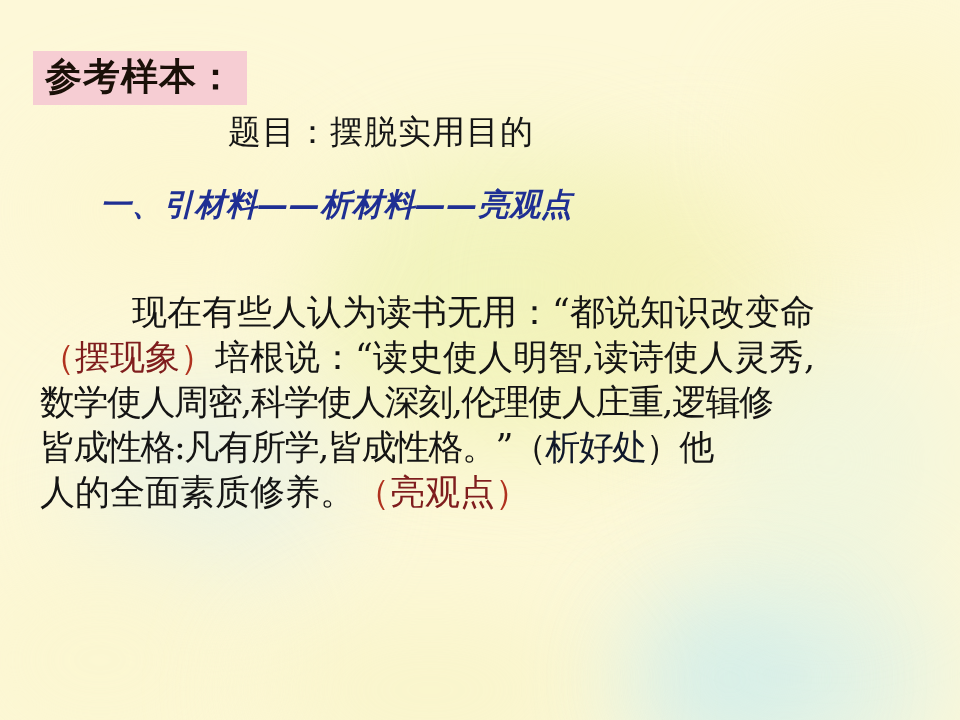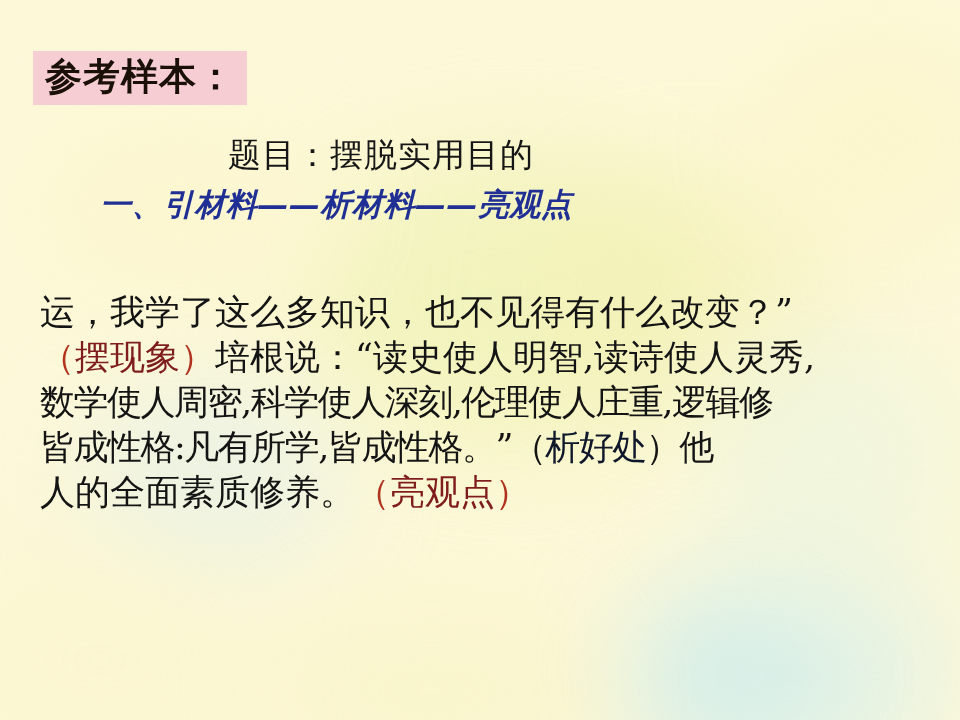--- a/index.html
+++ b/index.html
@@ -59,21 +59,21 @@
     line-height: 1.18;
     color: #1a1008;
     letter-spacing: 1px;
     white-space: nowrap;
   }
 
   
   .subject-line {
     position: absolute;
     left: 228px;
-    top: 107px;
+    top: 84px;
     font-size: 33px;
     line-height: 1.2;
     color: #161616;
     letter-spacing: 1px;
     white-space: nowrap;
   }
 
   
   .outline-line {
     position: absolute;
@@ -131,21 +131,21 @@
 
     <div class="heading-row">
       <span class="heading-box">参考样本：</span>
     </div>
 
     <div class="subject-line">题目：摆脱实用目的</div>
 
     <div class="outline-line">一、引材料——析材料——亮观点</div>
 
     <div class="body-block" id="body-block">
-        <div class="body-line"><span>运，我学了这么多知识，也不见得有什么改变？”</span></div>
+        <div class="body-line indent"><span>现在有些人认为读书无用：“都说知识改变命</span></div>
         <div class="body-line"><span class="paren-red">（</span><span class="hl-red">摆现象</span><span class="paren-red">）</span><span>培根说：“读史使人明智,读诗使人灵秀,</span></div>
         <div class="body-line tight"><span>数学使人周密,科学使人深刻,伦理使人庄重,逻辑修</span></div>
         <div class="body-line tight"><span>皆成性格:凡有所学,皆成性格。”</span><span class="paren-black">（</span><span class="hl-red-brt">析好处</span><span class="paren-black">）</span><span>他</span></div>
         <div class="body-line"><span>人的全面素质修养。</span><span class="paren-red">（</span><span class="hl-red">亮观点</span><span class="paren-red">）</span></div>
       </div>
 
   </div>
 </div>
 
 </body></html>

